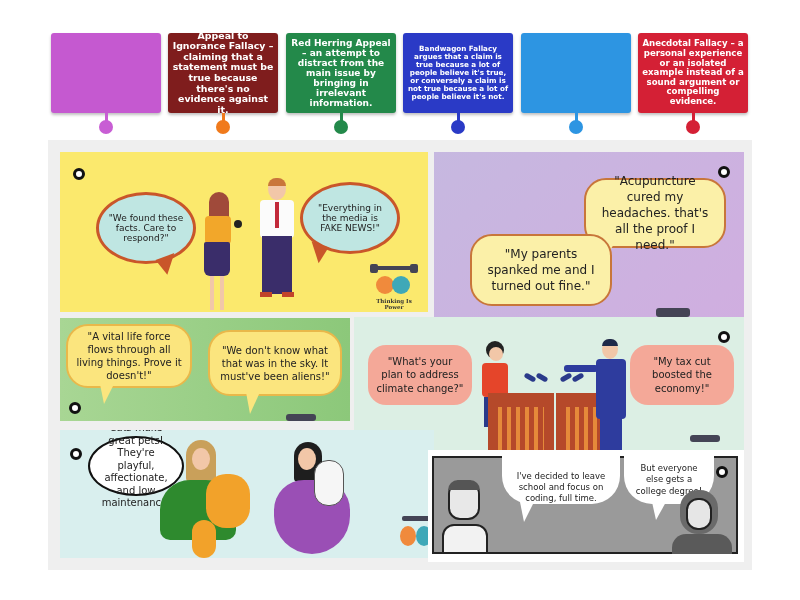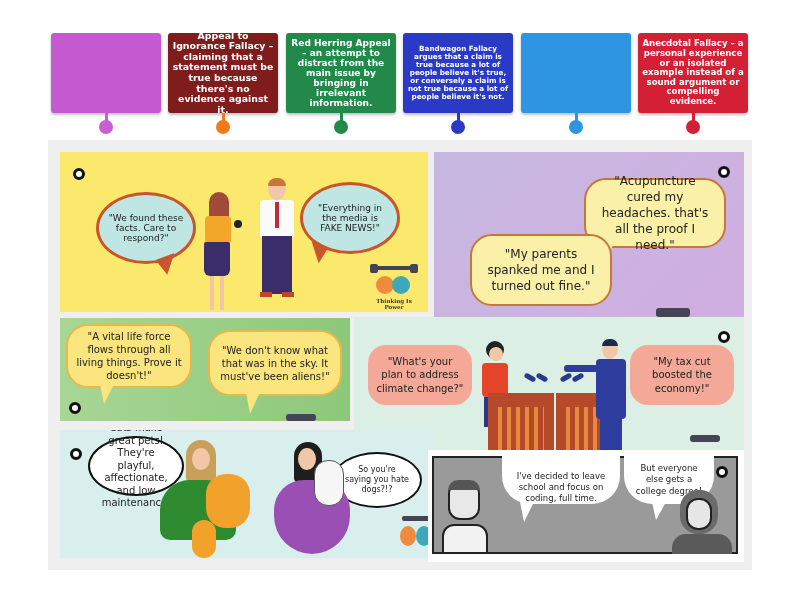--- a/index.html
+++ b/index.html
@@ -175,23 +175,20 @@
       <div style="position:absolute;left:12px;top:80px;width:22px;height:34px;background:#2e3c9e;"></div>
     </div>
     <div style="position:absolute;left:336px;top:118px;width:30px;height:7px;background:#445;border-radius:3px;"></div>
   </div>
 
   <div class="card" style="left: 12px; top: 290px; width: 374px; height: 128px; background: rgb(217, 239, 238);" id="c5">
     <div class="pin" style="left:10px;top:18px;"></div>
     <div class="bubble" style="left:28px;top:6px;width:96px;height:60px;border-radius:50%;background:#fff;border:2px solid #111;font-size:10px;line-height:1.25;">
       <span style="padding:0 8px;">Cats make great pets! They're playful, affectionate, and low maintenance.</span>
     </div>
-    <div class="bubble" style="left:272px;top:22px;width:90px;height:56px;border-radius:50%;background:#fff;border:2px solid #111;font-size:8px;line-height:1.25;">
-      <span style="padding:0 10px;">So you're saying you hate dogs?!?</span>
-    </div>
 
     <div class="figure" style="left:96px;top:10px;width:110px;height:118px;">
       <div style="position:absolute;left:30px;top:0;width:30px;height:44px;background:#c9a05a;border-radius:15px 15px 6px 6px;"></div>
       <div style="position:absolute;left:36px;top:8px;width:18px;height:22px;background:#f2c7a8;border-radius:50%;"></div>
       <div style="position:absolute;left:4px;top:40px;width:76px;height:60px;background:#2e8a2e;border-radius:30px 30px 10px 10px;"></div>
       <div style="position:absolute;left:50px;top:34px;width:44px;height:54px;background:#f2a22a;border-radius:20px;"></div>
       <div style="position:absolute;left:36px;top:80px;width:24px;height:38px;background:#f2a22a;border-radius:12px;"></div>
     </div>
 
     <div class="figure" style="left:212px;top:12px;width:84px;height:114px;">

